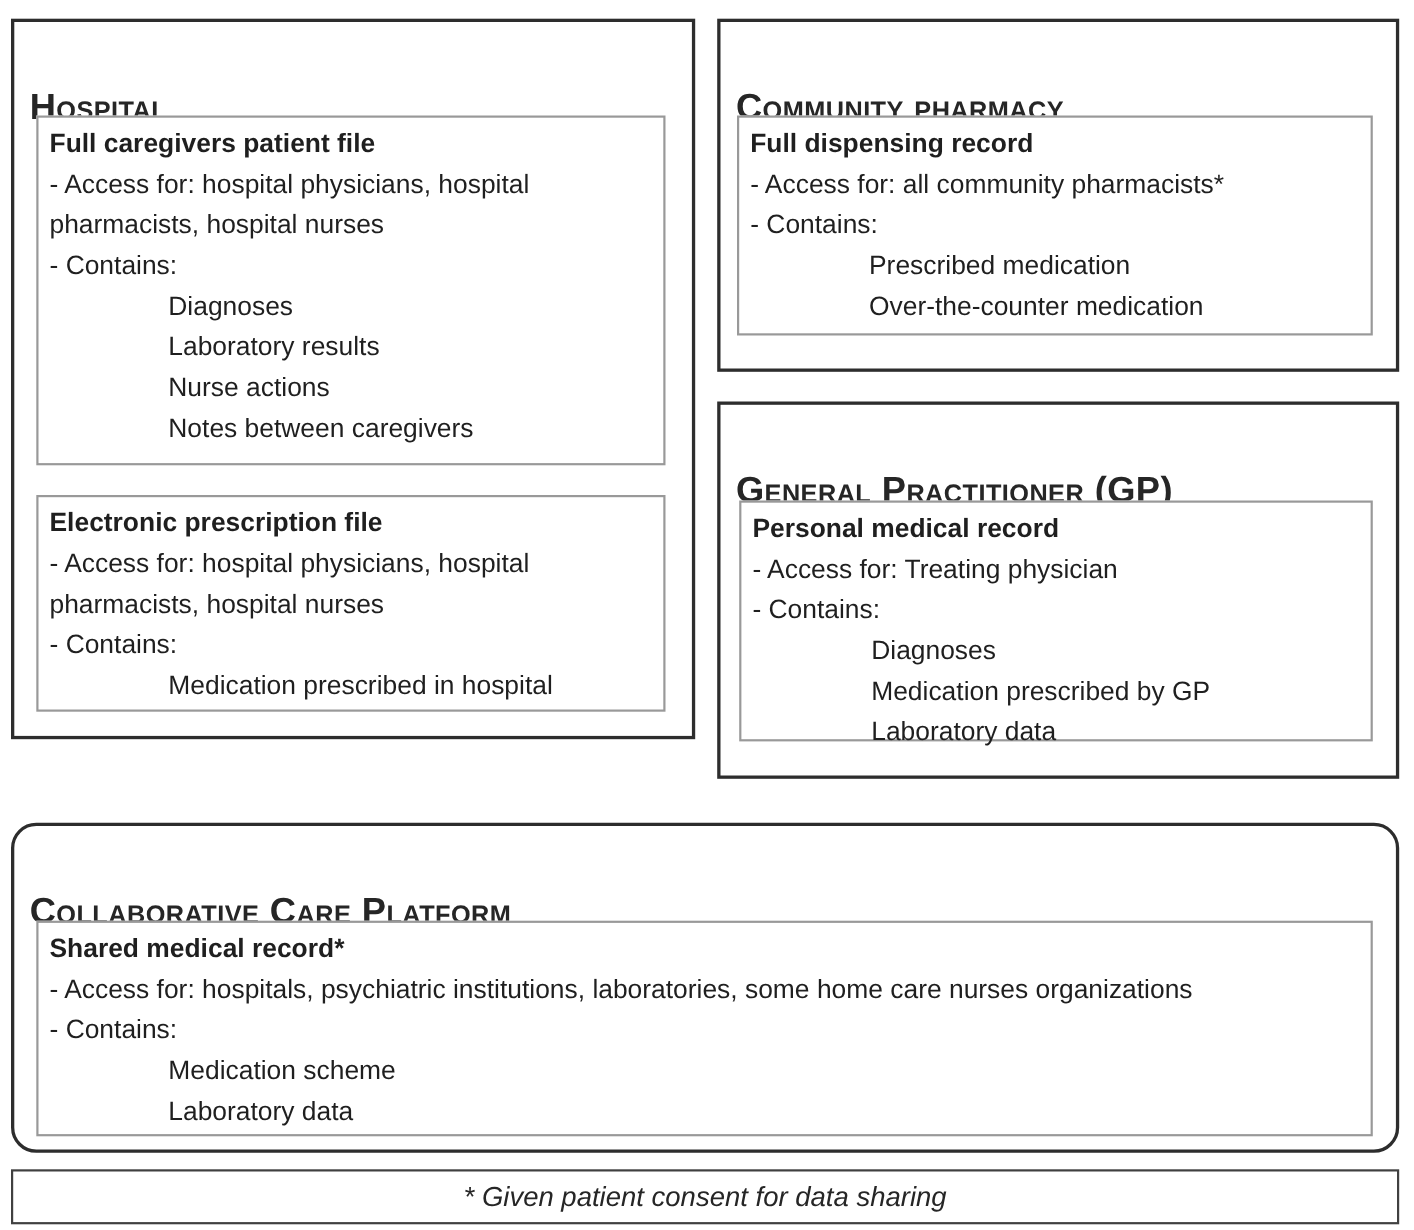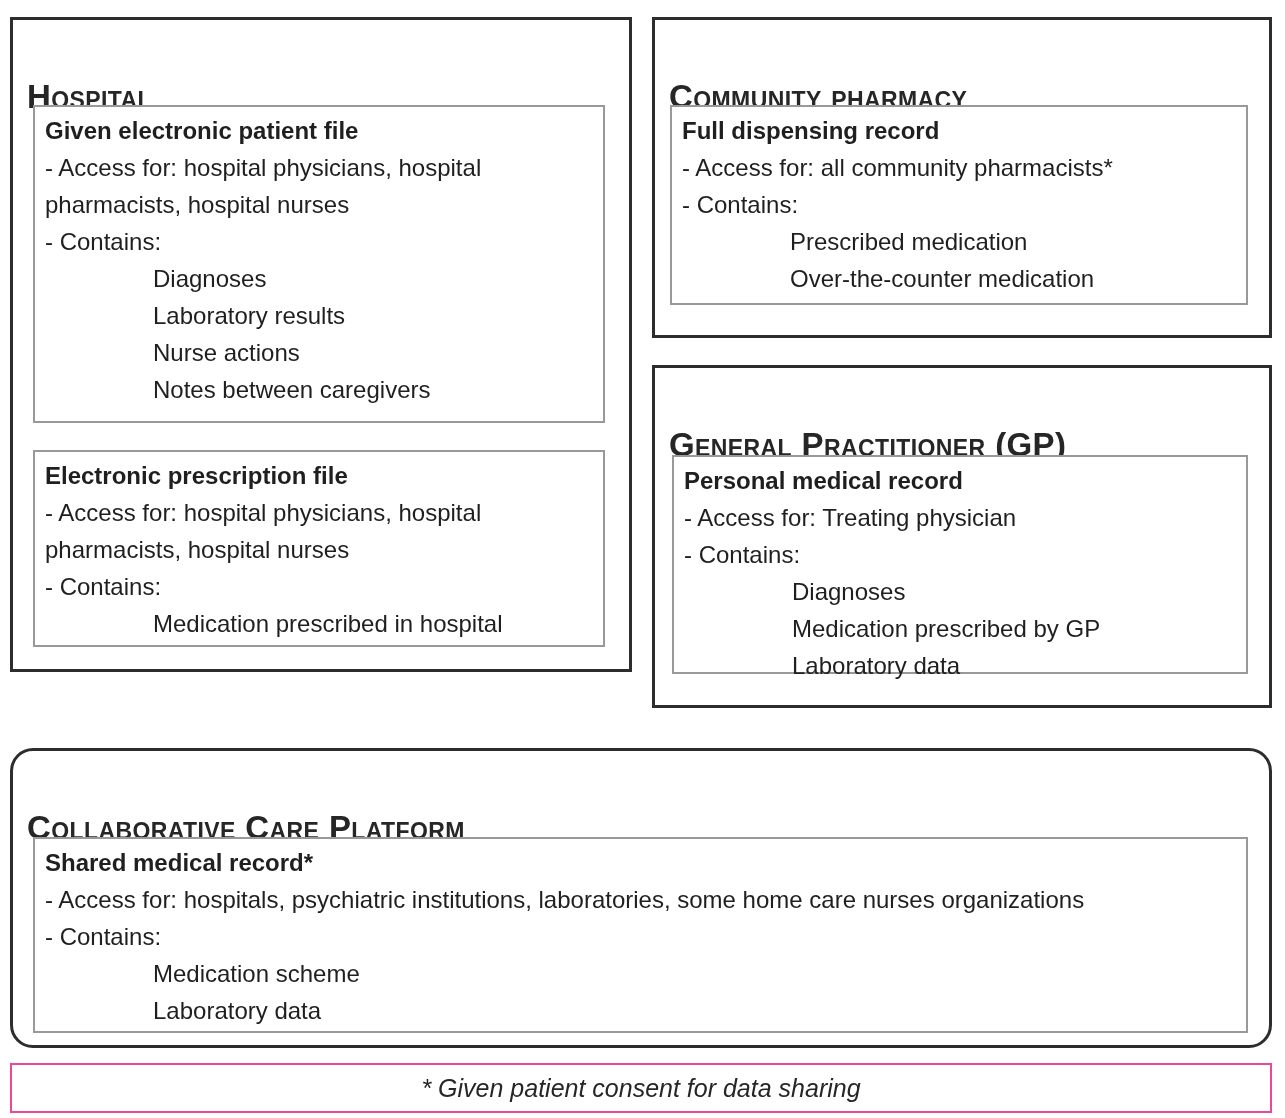--- a/index.html
+++ b/index.html
@@ -43,21 +43,21 @@
   }
   .line{
     font-size:24px;
     line-height:37px;
     white-space:nowrap;
   }
   .line.indent{padding-left:108px;}
   .footnote-box{
     position:absolute;
     left:10px;top:1063px;width:1262px;height:50px;
-    border:2px solid #ec4899;
+    border:2px solid #404040;
     box-sizing:border-box;
     background:#ffffff;
     display:flex;align-items:center;justify-content:center;
   }
   .footnote-text{
     font-style:italic;
     font-size:25px;
     color:#262626;
   }
 
@@ -75,21 +75,21 @@
   .rec-collab-1{left:20px;top:86px;width:1215px;height:196px;}
 </style>
 </head>
 <body>
 
 <div class="canvas">
 
   <section class="panel panel-hospital">
     <div class="panel-heading">Hospital</div>
     <div class="record rec-hospital-1">
-      <div class="record-title">Given electronic patient file</div>
+      <div class="record-title">Full caregivers patient file</div>
       <div class="record-lines">
           <div class="line">- Access for: hospital physicians, hospital</div>
           <div class="line">pharmacists, hospital nurses</div>
           <div class="line">- Contains:</div>
           <div class="line indent">Diagnoses</div>
           <div class="line indent">Laboratory results</div>
           <div class="line indent">Nurse actions</div>
           <div class="line indent">Notes between caregivers</div>
         </div>
     </div>

